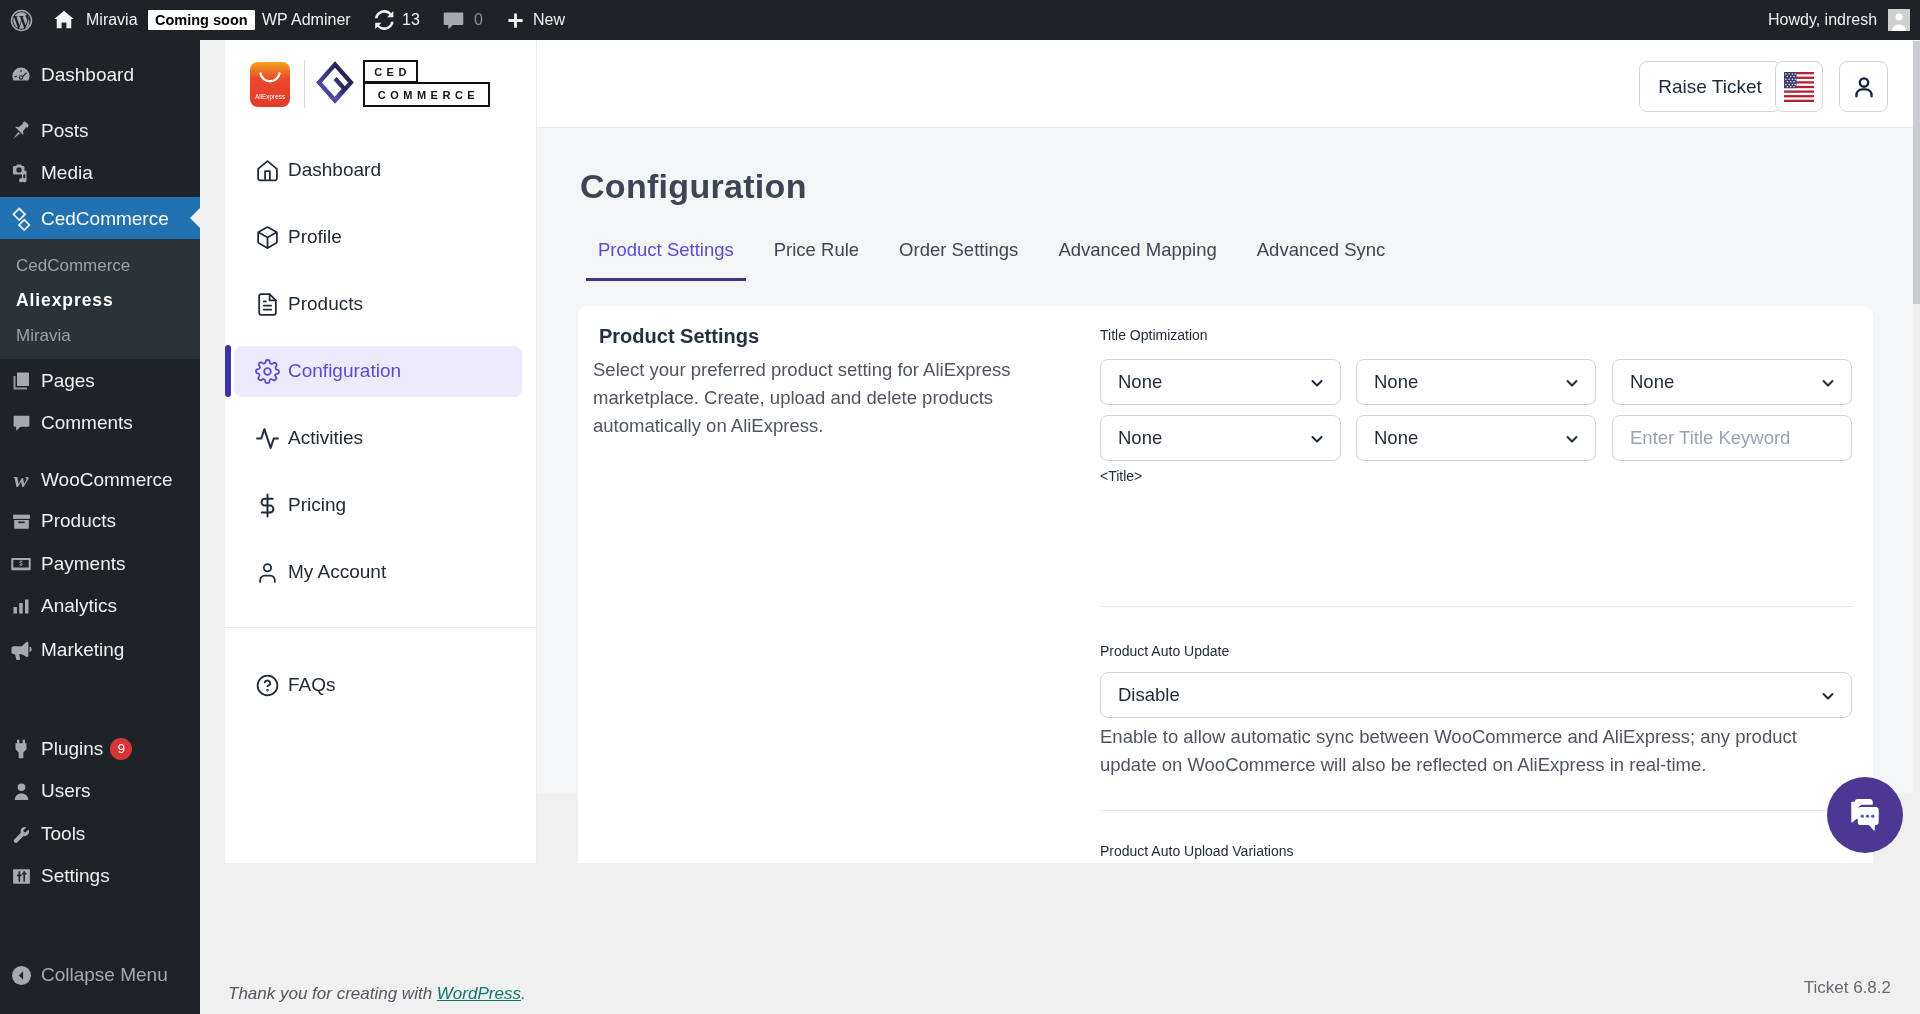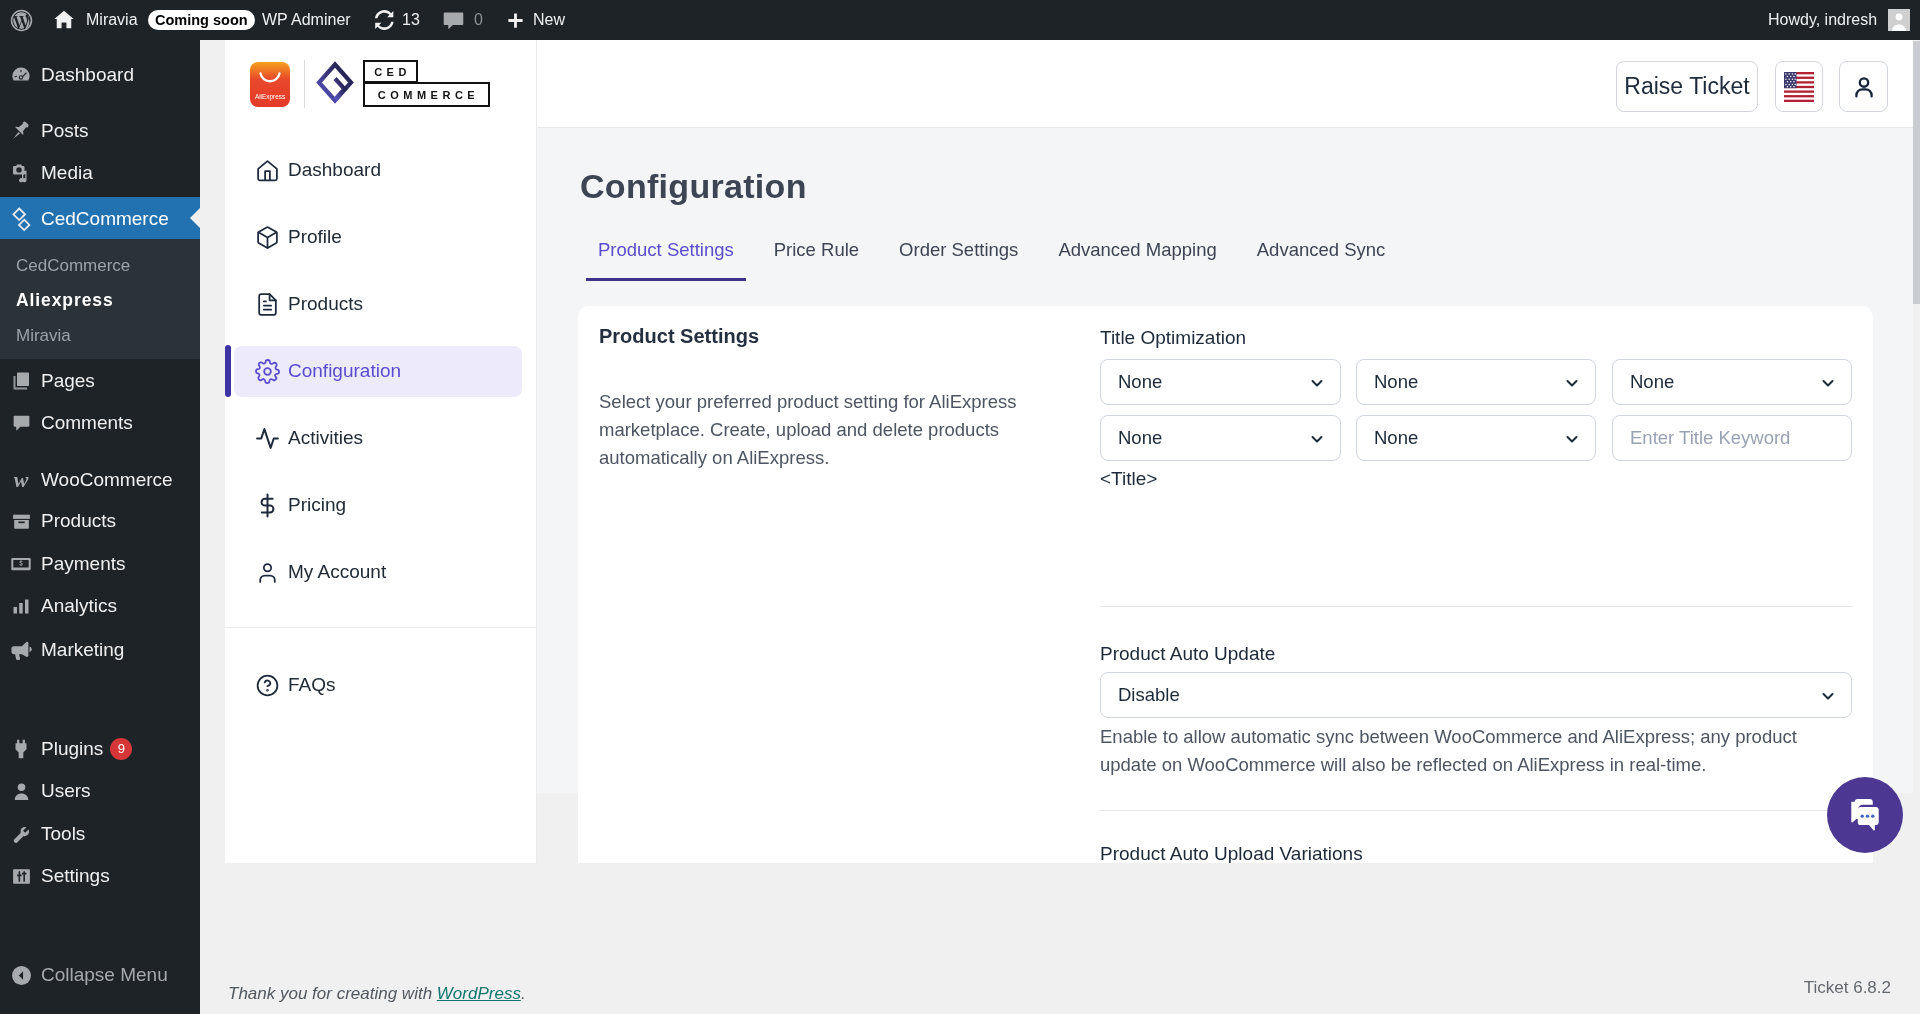--- a/index.html
+++ b/index.html
@@ -4,21 +4,21 @@
 <style>
 * { margin:0; padding:0; box-sizing:border-box; }
 html,body { width:1920px; height:1014px; overflow:hidden; font-family:"Liberation Sans", sans-serif; }
 body { background:#f0f0f1; position:relative; }
 .abs { position:absolute; }
 
 
 #adminbar { position:absolute; left:0; top:0; width:1920px; height:40px; background:#1d2327; color:#f0f0f1; z-index:50; }
 #adminbar .item { position:absolute; top:0; height:40px; display:flex; align-items:center; font-size:16px; color:#f0f0f1; }
 #adminbar svg { display:block; }
-.badge-soon { background:#fff; color:#000; border-radius:10px; padding:2px 7px; font-size:14.5px; font-weight:600; }
+.badge-soon { background:#fff; color:#000; border-radius:1px; padding:2px 7px; font-size:14.5px; font-weight:600; }
 
 
 #wpside { position:absolute; left:0; top:40px; width:200px; height:974px; background:#1d2327; z-index:40; }
 .wmi { position:absolute; left:0; width:200px; height:42px; display:flex; align-items:center; color:#f0f0f1; font-size:19px; }
 .wmi .ic { width:26px; margin-left:8px; display:flex; justify-content:center; align-items:center; color:#a7aaad; }
 .wmi .tx { margin-left:7px; }
 .wmi.active { background:#2271b1; color:#fff; }
 .wmi.active .ic { color:#fff; }
 #wpsub { position:absolute; left:0; top:199px; width:200px; height:120px; background:#2c3338; }
 .wsub { position:absolute; left:16px; font-size:17px; color:#9ca2a7; }
@@ -46,21 +46,21 @@
 
 
 #h1conf { position:absolute; left:43px; top:39px; font-size:34px; font-weight:700; color:#3d4554; letter-spacing:0.3px; }
 #tabs { position:absolute; left:49px; top:111px; display:flex; }
 .tab { font-size:18.5px; color:#3d4554; padding:0 12px 17px 12px; margin-right:16px; }
 .tab.tactive { color:#5a4ccf; border-bottom:3px solid #3e3387; }
 
 #card { position:absolute; left:41px; top:178px; width:1295px; height:600px; background:#fff; border-radius:10px; }
 .col-label { font-size:20px; font-weight:700; color:#243040; }
 .gray-p { font-size:18.5px; color:#4d5562; line-height:28px; }
-.f-label { font-size:19px; color:#1d2939; }
+.f-label { font-size:14px; color:#1d2939; }
 .sel { position:absolute; height:46px; border:1px solid #d0d5dd; border-radius:8px; background:#fff; display:flex; align-items:center; font-size:18.5px; color:#1c2a3a; padding-left:17px; }
 .sel svg { position:absolute; right:15px; top:15px; }
 .divider { position:absolute; left:522px; width:753px; height:1px; background:#e6e8eb; }
 
 
 #footL { position:absolute; left:228px; top:984px; font-style:italic; font-size:17px; color:#50575e; }
 #footL a { color:#0f766e; }
 #footR { position:absolute; right:29px; top:978px; font-size:17px; color:#646970; }
 
 
@@ -359,21 +359,21 @@
           <svg width="25" height="25" viewBox="0 0 24 24" fill="none" stroke="currentColor" stroke-width="1.7" stroke-linecap="round" stroke-linejoin="round">
             <circle cx="12" cy="12" r="9.5"></circle>
             <path d="M9.3 9a2.8 2.8 0 0 1 5.4.9c0 1.8-2.7 2.7-2.7 2.7"></path>
             <circle cx="12" cy="16.6" r="0.4" fill="currentColor"></circle>
           </svg>
         </span>
         <span class="ptx">FAQs</span>
       </div>
   </div>
   <div id="pheader">
-    <div class="hbtn" style="left:1079px; width:142px; font-size:23px; font-weight:500;">Raise Ticket</div>
+    <div class="hbtn" style="left:1102px; width:142px; font-size:19px; font-weight:500;">Raise Ticket</div>
     <div class="hbtn" style="left:1238px; width:48px;">
       <svg width="30" height="30" viewBox="0 0 30 30">
           <rect width="30" height="30" fill="#fff"></rect>
           <g fill="#b22234">
             <rect width="30" height="2.31" y="0"></rect>
             <rect width="30" height="2.31" y="4.62"></rect>
             <rect width="30" height="2.31" y="9.23"></rect>
             <rect width="30" height="2.31" y="13.85"></rect>
             <rect width="30" height="2.31" y="18.46"></rect>
             <rect width="30" height="2.31" y="23.08"></rect>
@@ -416,21 +416,21 @@
     <div id="h1conf">Configuration</div>
     <div id="tabs">
       <div class="tab tactive">Product Settings</div>
       <div class="tab">Price Rule</div>
       <div class="tab">Order Settings</div>
       <div class="tab">Advanced Mapping</div>
       <div class="tab">Advanced Sync</div>
     </div>
     <div id="card">
       <div class="abs col-label" style="left:21px; top:19px;">Product Settings</div>
-      <div class="abs gray-p" style="left:21px; top:50px; width:450px;margin-top:32px;">Select your preferred product setting for AliExpress marketplace. Create, upload and delete products automatically on AliExpress.</div>
+      <div class="abs gray-p" style="left:15px; top:50px; width:450px;">Select your preferred product setting for AliExpress marketplace. Create, upload and delete products automatically on AliExpress.</div>
 
       <div class="abs f-label" style="left:522px; top:21px;">Title Optimization</div>
       <div class="sel" style="left:522px; top:53px; width:241px;">None<svg width="16" height="16" viewBox="0 0 16 16" fill="none" stroke="#1c2a3a" stroke-width="2" stroke-linecap="round" stroke-linejoin="round">
             <path d="m3.5 6 4.5 4.5L12.5 6"></path>
           </svg></div>
       <div class="sel" style="left:778px; top:53px; width:240px;">None<svg width="16" height="16" viewBox="0 0 16 16" fill="none" stroke="#1c2a3a" stroke-width="2" stroke-linecap="round" stroke-linejoin="round">
             <path d="m3.5 6 4.5 4.5L12.5 6"></path>
           </svg></div>
       <div class="sel" style="left:1034px; top:53px; width:240px;">None<svg width="16" height="16" viewBox="0 0 16 16" fill="none" stroke="#1c2a3a" stroke-width="2" stroke-linecap="round" stroke-linejoin="round">
             <path d="m3.5 6 4.5 4.5L12.5 6"></path>

